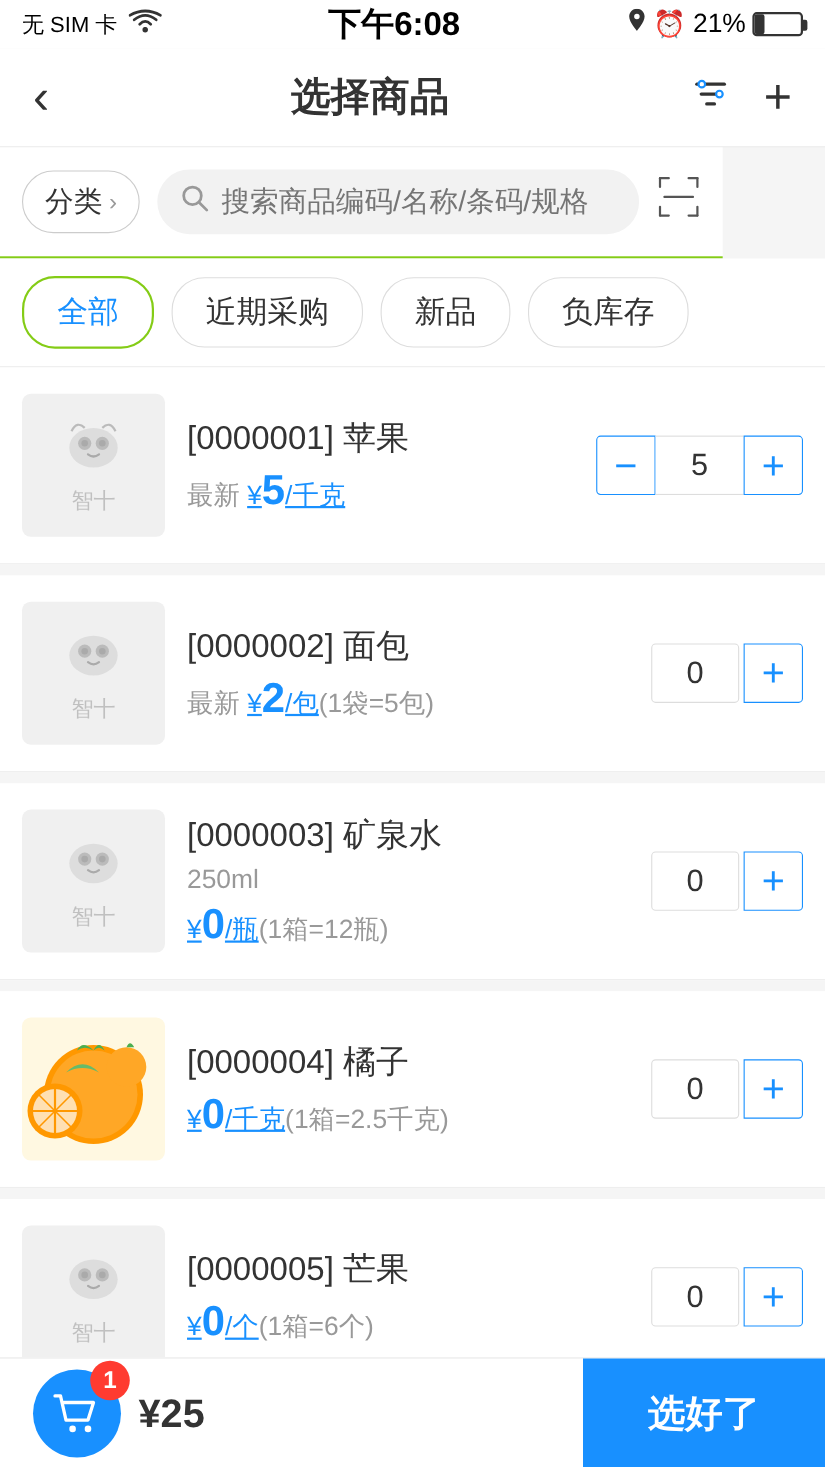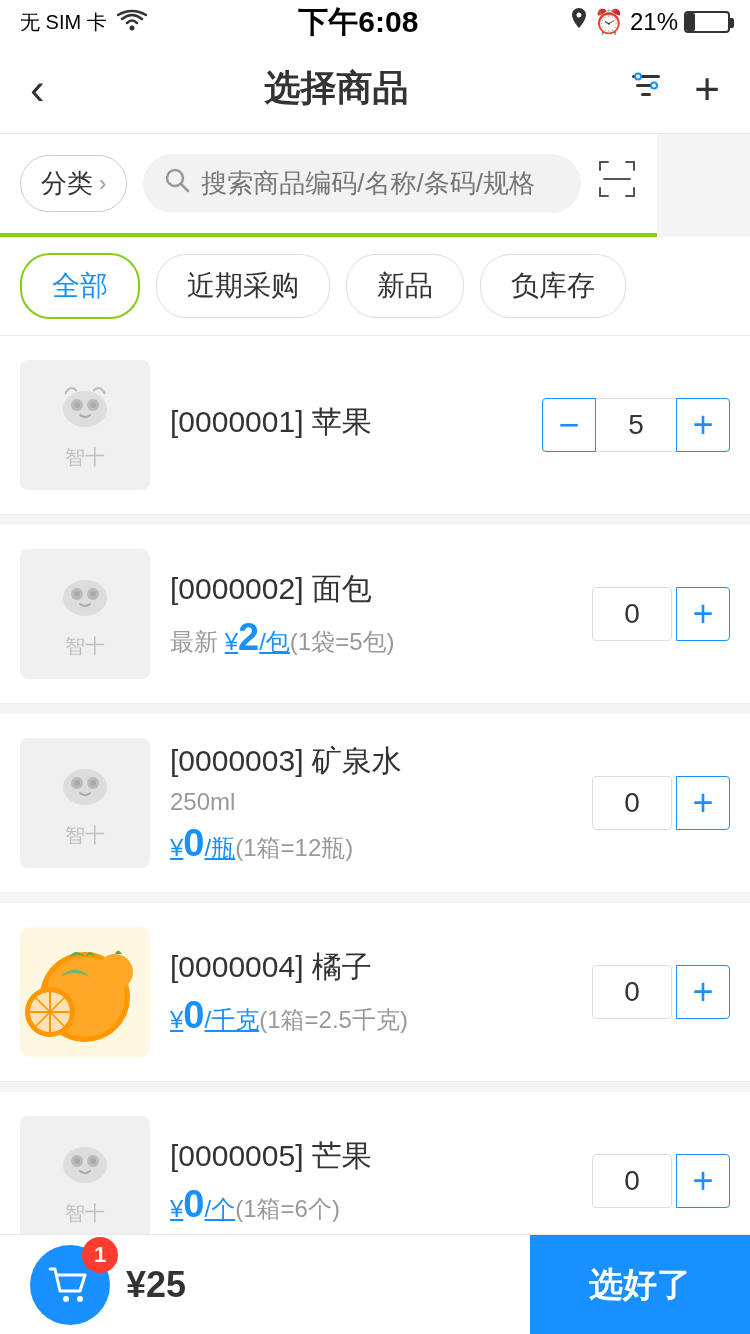--- a/index.html
+++ b/index.html
@@ -55,21 +55,21 @@
     .nav-btn { color: #333; font-size: 36px; cursor: pointer; }
 
     
     .filter-bar {
       width: 657px;
       background: #fff;
       padding: 20px 20px;
       display: flex;
       align-items: center;
       gap: 16px;
-      border-bottom: 4px solid #84cc16;
+      border-bottom: 2px solid #84cc16;
     }
     .category-btn {
       display: flex; align-items: center; gap: 6px;
       border: 1px solid #ccc; border-radius: 30px;
       padding: 10px 20px;
       font-size: 26px; color: #333; white-space: nowrap;
       background: #fff;
     }
     .search-box {
       flex: 1;
@@ -320,20 +320,24 @@
             <path d="M25 36 Q30 40 35 36" stroke="#aaa" stroke-width="2" fill="none" stroke-linecap="round"></path>
             <path d="M10 15 Q15 5 22 12" stroke="#bbb" stroke-width="2" fill="none"></path>
             <path d="M50 15 Q45 5 38 12" stroke="#bbb" stroke-width="2" fill="none"></path>
           </svg>
         </span>
         <span class="owl-label">智十</span>
       </div>
     </div>
     <div class="product-info">
       <div class="product-name">[0000001] 苹果</div>
+      <div class="product-price">
+        <span style="font-size:24px;color:#999;">最新 </span>
+        <span style="color:#1890ff;font-size:24px;text-decoration:underline;">¥</span><span style="color:#1890ff;font-size:38px;font-weight:700;">5</span><span style="color:#1890ff;font-size:24px;text-decoration:underline;">/千克</span>
+      </div>
     </div>
     <div class="qty-control">
       <button class="qty-btn minus">−</button>
       <input class="qty-input" type="text" value="5" style="">
       <button class="qty-btn plus">+</button>
     </div>
   </div>
 
   <div class="product-item">
     <div class="product-thumb">

